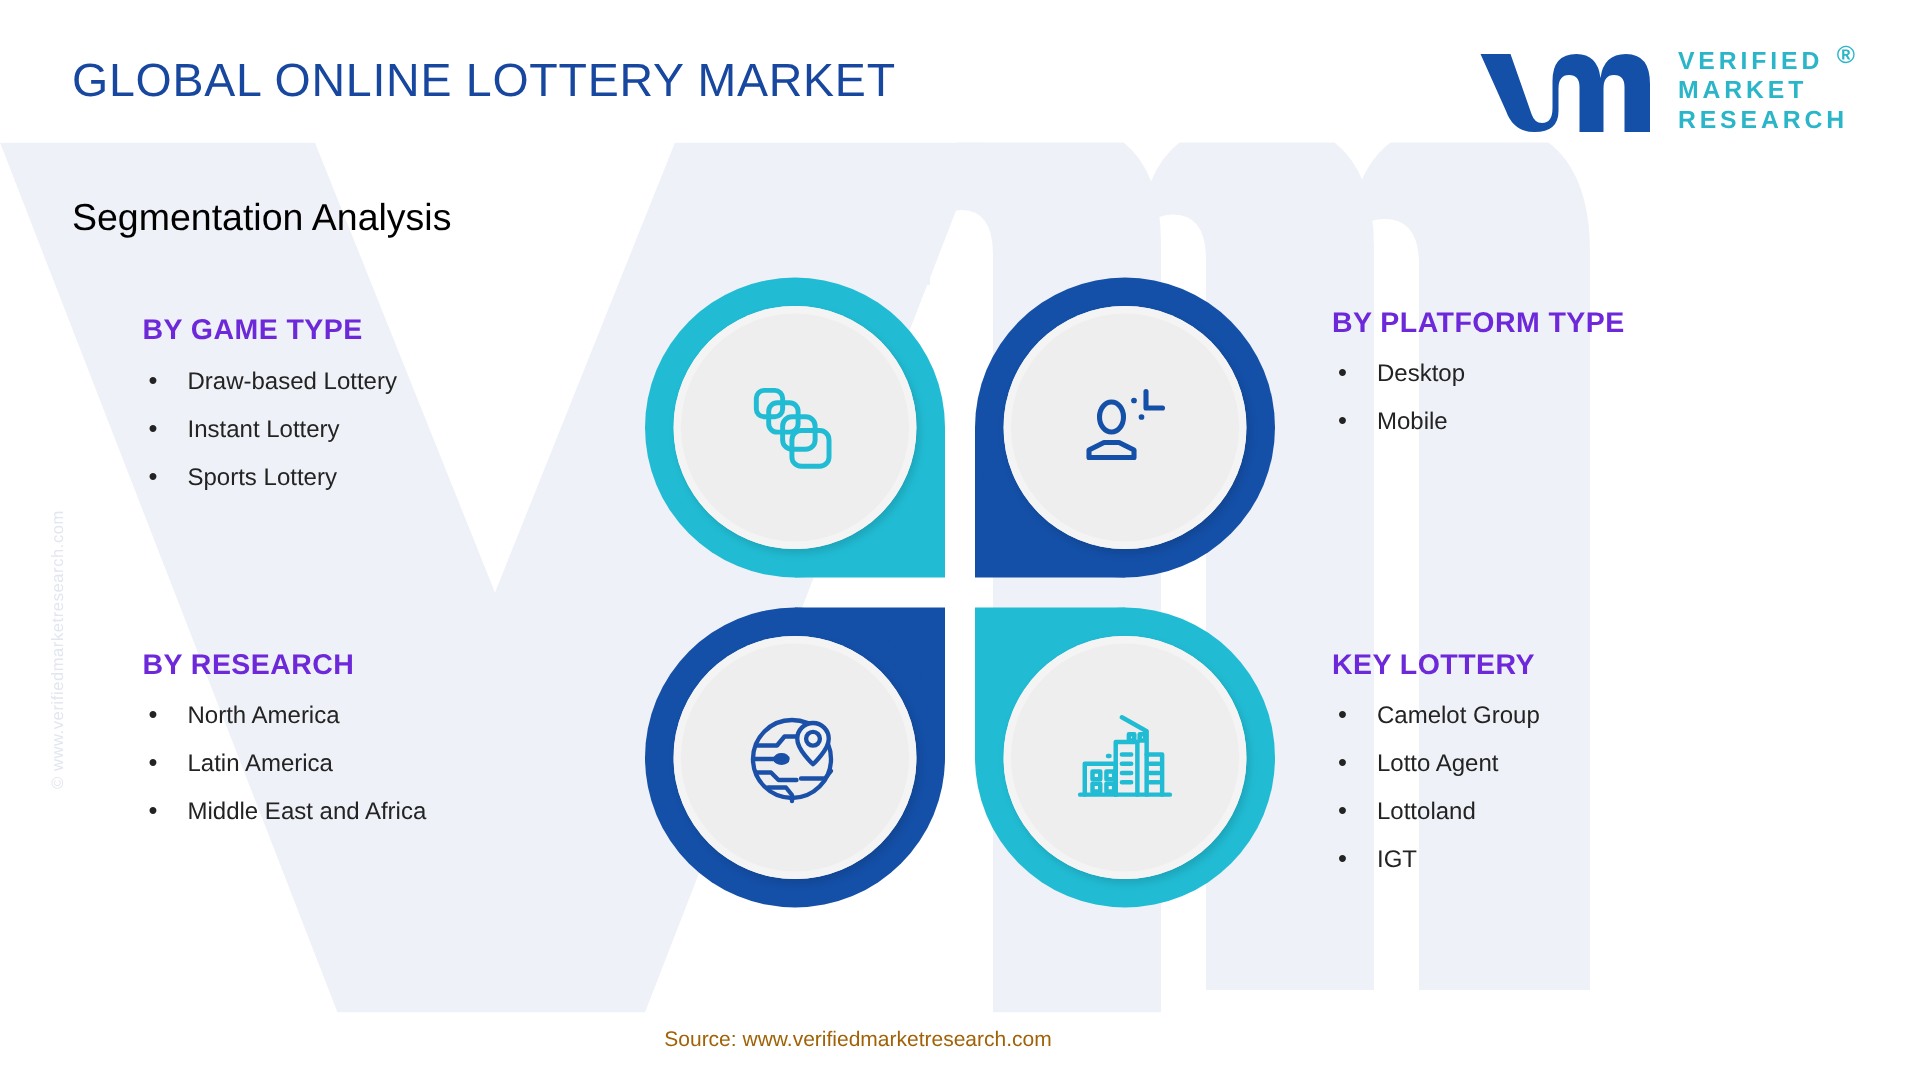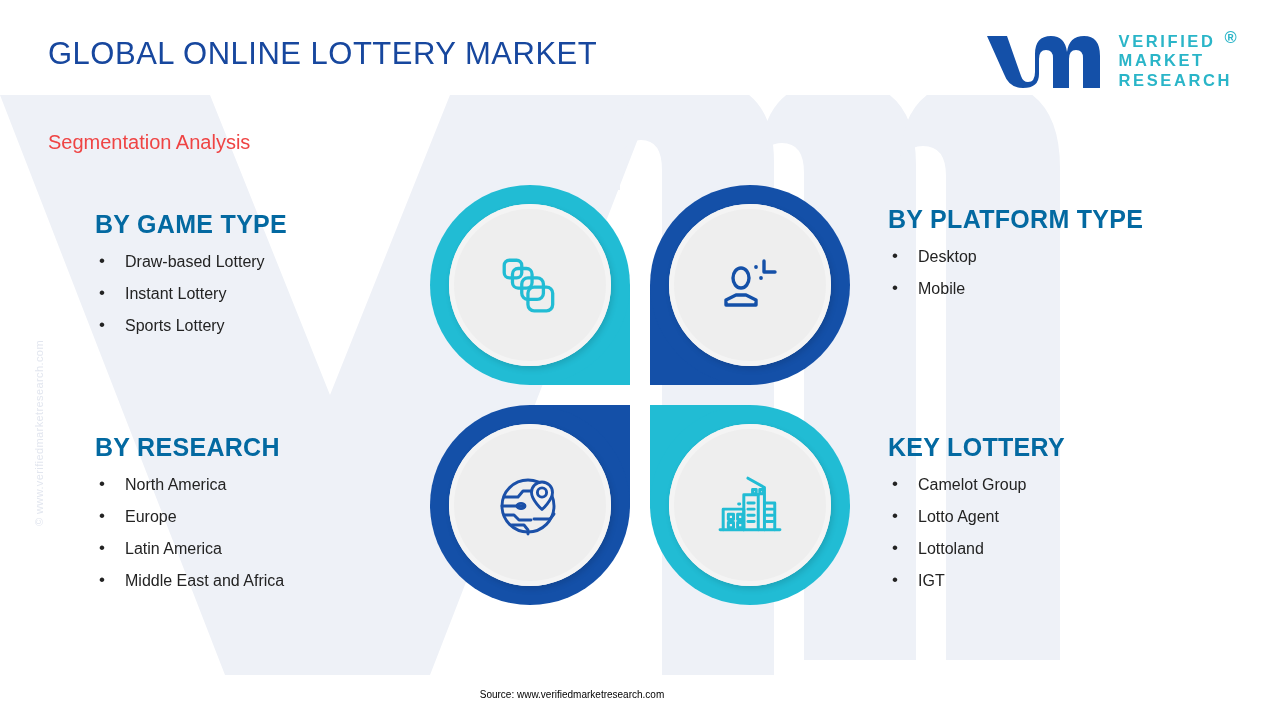--- a/index.html
+++ b/index.html
@@ -81,34 +81,34 @@
     right:-9px; top:-4px;
     font-size:8px;
     letter-spacing:0;
     color:#2ab5c8;
     font-weight:normal;
   }
 
   #subtitle {
     position:absolute;
     left:48px; top:131px;
-    font-size:20px;
+    font-size:25px;
     font-weight:500;
-    color:#ef4444;
+    color:#000000;
     z-index:5;
     white-space:nowrap;
   }
 
   
   .segment { position:absolute; z-index:5; }
   .segment h3 {
-    font-size:25px;
+    font-size:19px;
     font-weight:bold;
     letter-spacing:.3px;
-    color:#0369a1;
+    color:#6d28d9;
     margin-bottom:14px;
     white-space:nowrap;
   }
   .segment ul { list-style:none; }
   .segment li {
     position:relative;
     font-size:16px;
     color:#232323;
     padding-left:30px;
     margin-bottom:14px;
@@ -175,22 +175,22 @@
 
   .petal.teal .ring { background:#21bcd4; }
   .petal.blue .ring { background:#1450a8; }
 
   
   #footer-source {
     position:absolute;
     left:0; bottom:20px;
     width:1144px;
     text-align:center;
-    font-size:10px;
-    color:#000000;
+    font-size:14px;
+    color:#a16207;
     z-index:5;
   }
 </style>
 </head>
 <body>
 
 <div id="stage">
 
   <svg id="bg-watermark" viewBox="0 0 1280 580" preserveAspectRatio="none" aria-hidden="true">
     <g fill="#eef1f7">
@@ -224,21 +224,20 @@
       <li>Draw-based Lottery</li>
       <li>Instant Lottery</li>
       <li>Sports Lottery</li>
     </ul>
   </div>
 
   <div class="segment" id="seg-geography">
     <h3>BY RESEARCH</h3>
     <ul>
       <li>North America</li>
-      <li>Europe</li>
       <li>Latin America</li>
       <li>Middle East and Africa</li>
     </ul>
   </div>
 
   <div class="segment" id="seg-platform">
     <h3>BY PLATFORM TYPE</h3>
     <ul>
       <li>Desktop</li>
       <li>Mobile</li>

